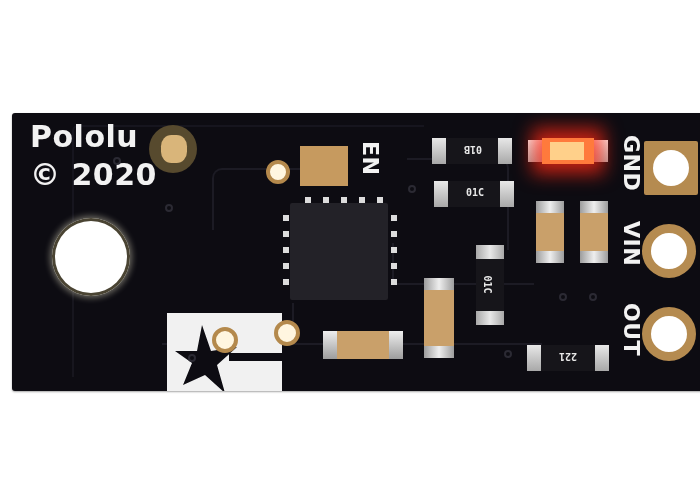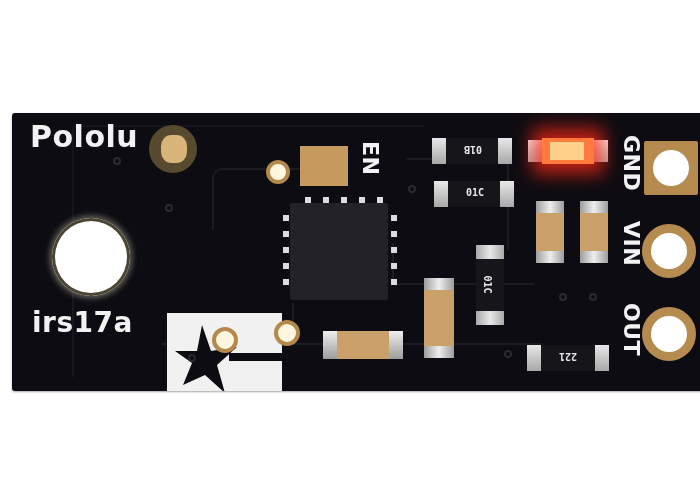--- a/index.html
+++ b/index.html
@@ -36,21 +36,21 @@
 <div class="board">
 
   <div class="trace" style="left:200px;top:55px;width:100px;height:60px;border-right:none;border-bottom:none;border-radius:10px 0 0 0;"></div>
   <div class="trace" style="left:395px;top:45px;width:100px;height:90px;border-left:none;border-bottom:none;border-radius:0 10px 0 0;"></div>
   <div class="trace" style="left:380px;top:130px;width:140px;height:40px;border-top:none;border-right:none;"></div>
   <div class="trace" style="left:150px;top:190px;width:130px;height:40px;border-top:none;border-left:none;border-radius:0 0 10px 0;"></div>
   <div class="trace" style="left:230px;top:190px;width:300px;height:40px;border-top:none;border-left:none;border-right:none;"></div>
   <div class="trace" style="left:60px;top:12px;width:350px;height:250px;border-right:none;border-bottom:none;border-radius:6px 0 0 0;opacity:.7;"></div>
 
   <div class="silk" style="left:18px;top:6px;font-size:30px;">Pololu</div>
-  <div class="silk" style="left:20px;top:193px;font-size:28px;">irs17a</div>
+  <div class="silk" style="left:18px;top:44px;font-size:30px;">© 2020</div>
 
   <div class="goldpad" style="left:137px;top:12px;width:48px;height:48px;background:#574a2e;"></div>
   <div class="goldpad" style="left:149px;top:22px;width:26px;height:28px;background:#d9b57a;border-radius:40%;"></div>
 
   <div class="hole mount"></div>
 
   <div class="logo">
     <svg width="115" height="95" viewBox="0 0 115 95">
       <polygon points="35,12 44,38 70,34 50,52 58,80 38,62 16,72 25,50 8,38 30,38" fill="#0d0c12"></polygon>
       <rect x="62" y="40" width="53" height="8" fill="#0d0c12"></rect>

